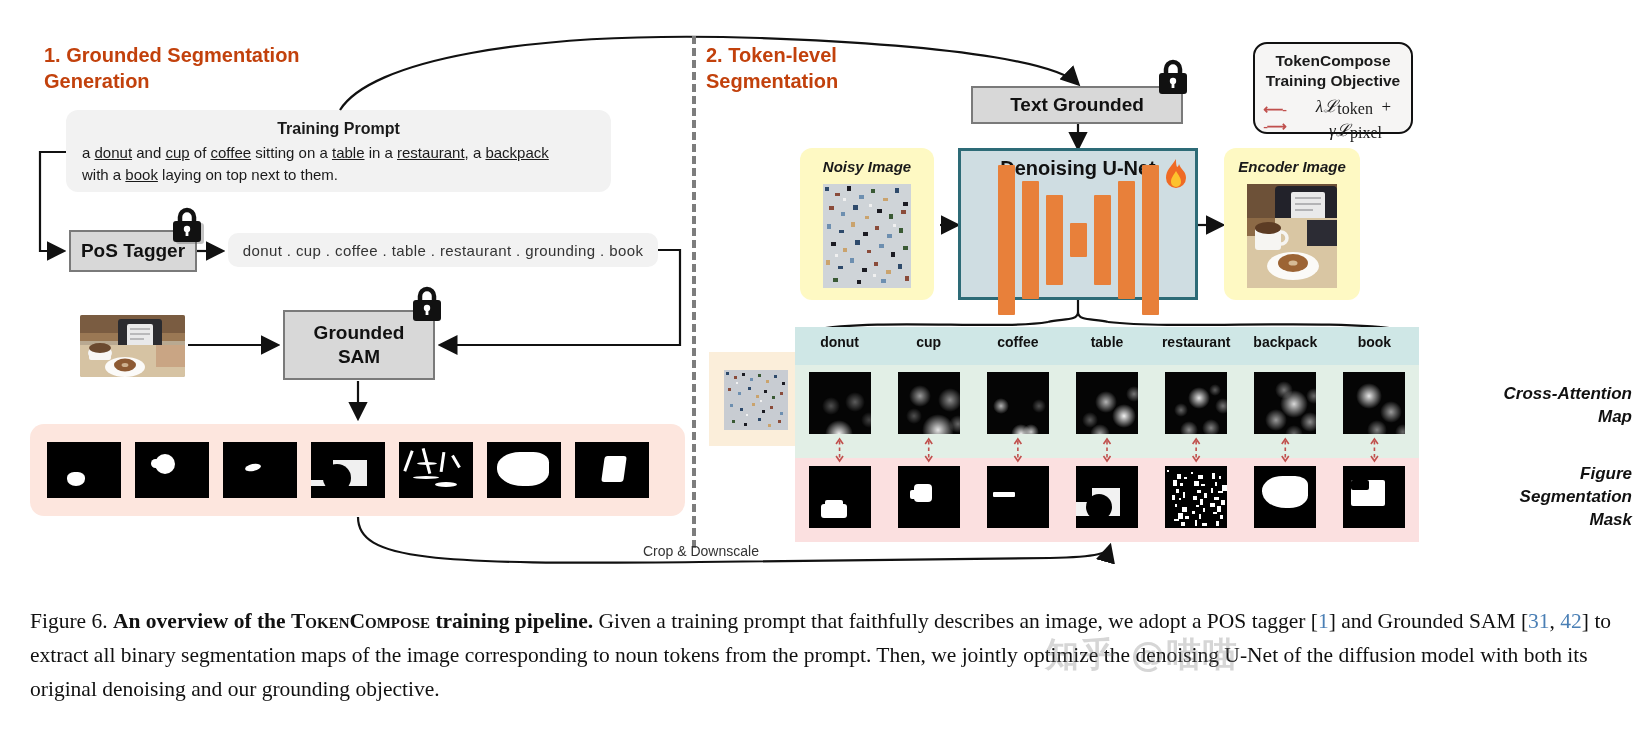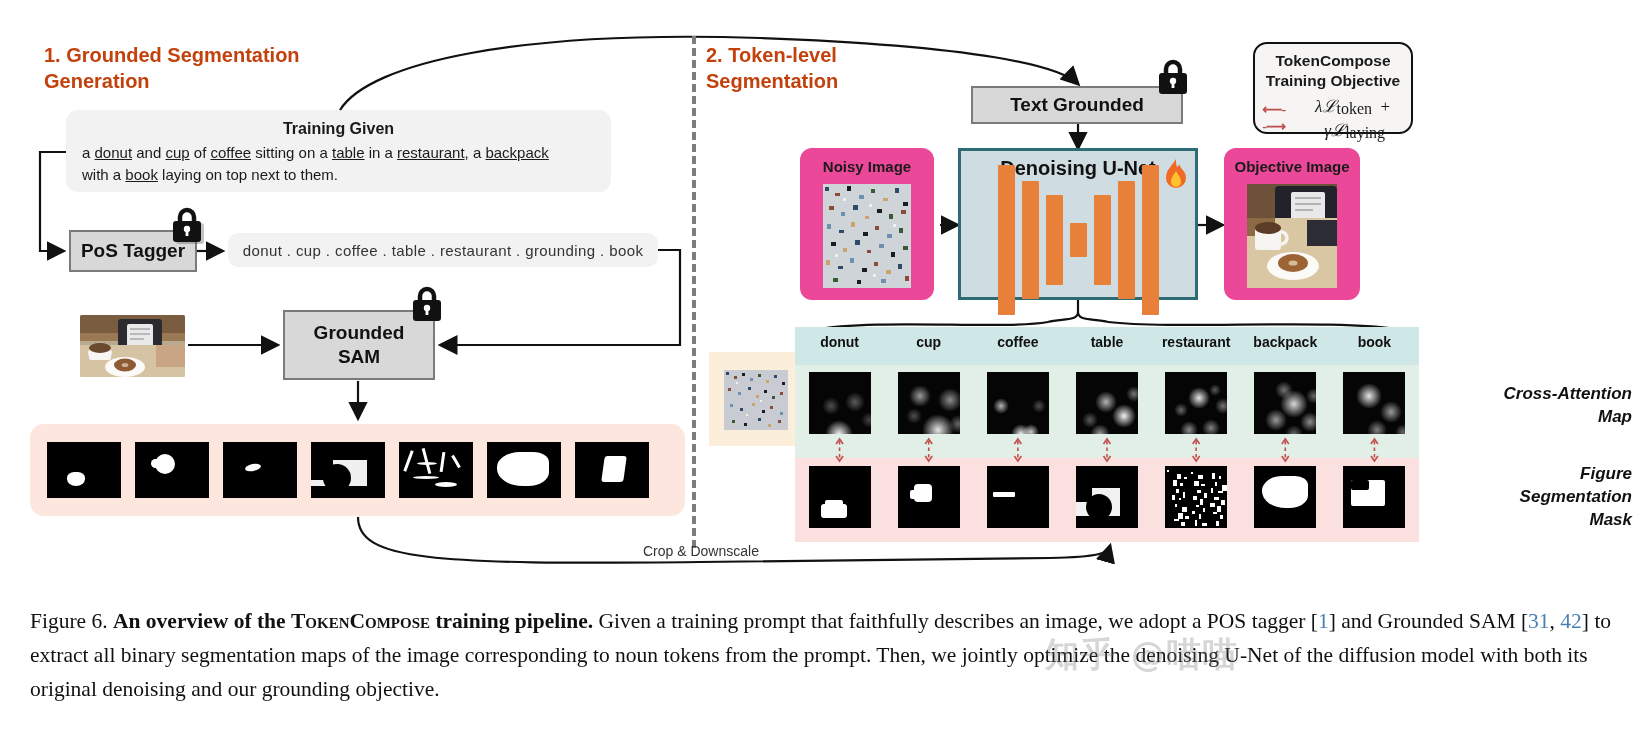--- a/index.html
+++ b/index.html
@@ -4,21 +4,21 @@
 <style>
   html,body{margin:0;padding:0;background:#ffffff;}
   body{width:1645px;height:755px;position:relative;overflow:hidden;
        font-family:"Liberation Sans",sans-serif;color:#1a1a1a;}
   .abs{position:absolute;}
 
   
   .section-title{font-weight:bold;font-size:20px;line-height:26px;color:#c2410c;}
 
   
-  .soft-panel{background:#ec4899;border-radius:12px;}
+  .soft-panel{background:#fef9c3;border-radius:12px;font-style:italic;}
   .prompt-panel{background:#f2f2f2;border-radius:12px;padding:10px 16px 12px;box-sizing:border-box;}
   .prompt-title{font-weight:bold;font-size:16px;text-align:center;margin-bottom:4px;}
   .prompt-body{font-size:15px;line-height:22px;}
   .u{text-decoration:underline;}
 
   
   .grey-box{background:#d8d8d8;border:2px solid #7a7a7a;display:flex;
             align-items:center;justify-content:center;text-align:center;
             font-weight:bold;font-size:19px;line-height:24px;color:#111;
             box-sizing:border-box;}
@@ -76,21 +76,21 @@
 </head>
 <body>
 
 <div class="abs section-title" style="left:44px;top:42px;width:330px;">
   <span>1.</span>
   <span style="white-space:pre-line">Grounded Segmentation
 Generation</span>
 </div>
 
 <div class="abs prompt-panel" style="left:66px;top:110px;width:545px;height:82px;">
-  <div class="prompt-title">Training Given</div>
+  <div class="prompt-title">Training Prompt</div>
   <div class="prompt-body">
     <span class="pl1"><span>a </span><span class="u">donut</span><span> and </span><span class="u">cup</span><span> of </span><span class="u">coffee</span><span> sitting on a </span><span class="u">table</span><span> in a </span><span class="u">restaurant</span><span>, a </span><span class="u">backpack</span></span>
   </div>
   <div class="prompt-body">
     <span class="pl2"><span>with a </span><span class="u">book</span><span> laying on top next to them.</span></span>
   </div>
 </div>
 
 <div class="abs grey-box" style="left:69px;top:230px;width:128px;height:42px;">
   <span>PoS Tagger</span>
@@ -234,21 +234,21 @@
 </svg>
 
 <div class="abs obj-card" style="left:1253px;top:42px;width:160px;height:92px;">
   <div class="obj-l1">TokenCompose</div>
   <div class="obj-l2">Training Objective</div>
   <div class="obj-eq">
     <span class="obj-arrow">⟵- -⟶</span>
     <span>
       <i class="cal">λ</i><i class="cal">ℒ</i><span class="sub">token</span>
       <span>&nbsp;+&nbsp;</span>
-      <i class="cal">γ</i><i class="cal">ℒ</i><span class="sub">laying</span>
+      <i class="cal">γ</i><i class="cal">ℒ</i><span class="sub">pixel</span>
     </span>
   </div>
 </div>
 
 <div class="abs soft-panel" style="left:800px;top:148px;width:134px;height:152px;">
   <div class="abs" style="left:0;top:10px;width:134px;text-align:center;font-weight:bold;font-size:15px;">Noisy Image</div>
   <div class="abs" style="left:23px;top:36px;width:88px;height:104px;overflow:hidden;">
     <svg width="88" height="104" viewBox="0 0 88 104">
       <rect width="88" height="104" fill="#cfd4d8"></rect>
       <g>
@@ -315,21 +315,21 @@
     </div>
 </div>
 <div class="abs flame" style="left:1160px;top:158px;">
   <svg width="32" height="36" viewBox="0 0 32 36">
     <path d="M16 1 C11 9 6 12 6 20 a10 10 0 0 0 20 0 C26 13 21 12 19 6 C18 10 16 11 16 1 z" fill="#ef6a24"></path>
     <path d="M16 13 C13 18 11 20 11 24 a5 5 0 0 0 10 0 C21 20 19 18 16 13 z" fill="#fdc22d"></path>
   </svg>
 </div>
 
 <div class="abs soft-panel" style="left:1224px;top:148px;width:136px;height:152px;">
-  <div class="abs" style="left:0;top:10px;width:136px;text-align:center;font-weight:bold;font-size:15px;">Objective Image</div>
+  <div class="abs" style="left:0;top:10px;width:136px;text-align:center;font-weight:bold;font-size:15px;">Encoder Image</div>
   <div class="abs" style="left:23px;top:36px;width:90px;height:104px;overflow:hidden;">
     <svg width="90" height="104" viewBox="0 0 90 104">
       <rect width="90" height="104" fill="#c6ad8d"></rect>
       <rect x="0" y="0" width="90" height="34" fill="#6d5138"></rect>
       <rect x="28" y="2" width="62" height="48" rx="4" fill="#22222a"></rect>
       <rect x="44" y="8" width="34" height="34" rx="2" fill="#e9e9ea"></rect>
       <rect x="48" y="13" width="26" height="2" fill="#b3b3b6"></rect>
       <rect x="48" y="19" width="26" height="2" fill="#b3b3b6"></rect>
       <rect x="48" y="25" width="18" height="2" fill="#b3b3b6"></rect>
       <rect x="0" y="34" width="90" height="70" fill="#d9c6a3"></rect>

